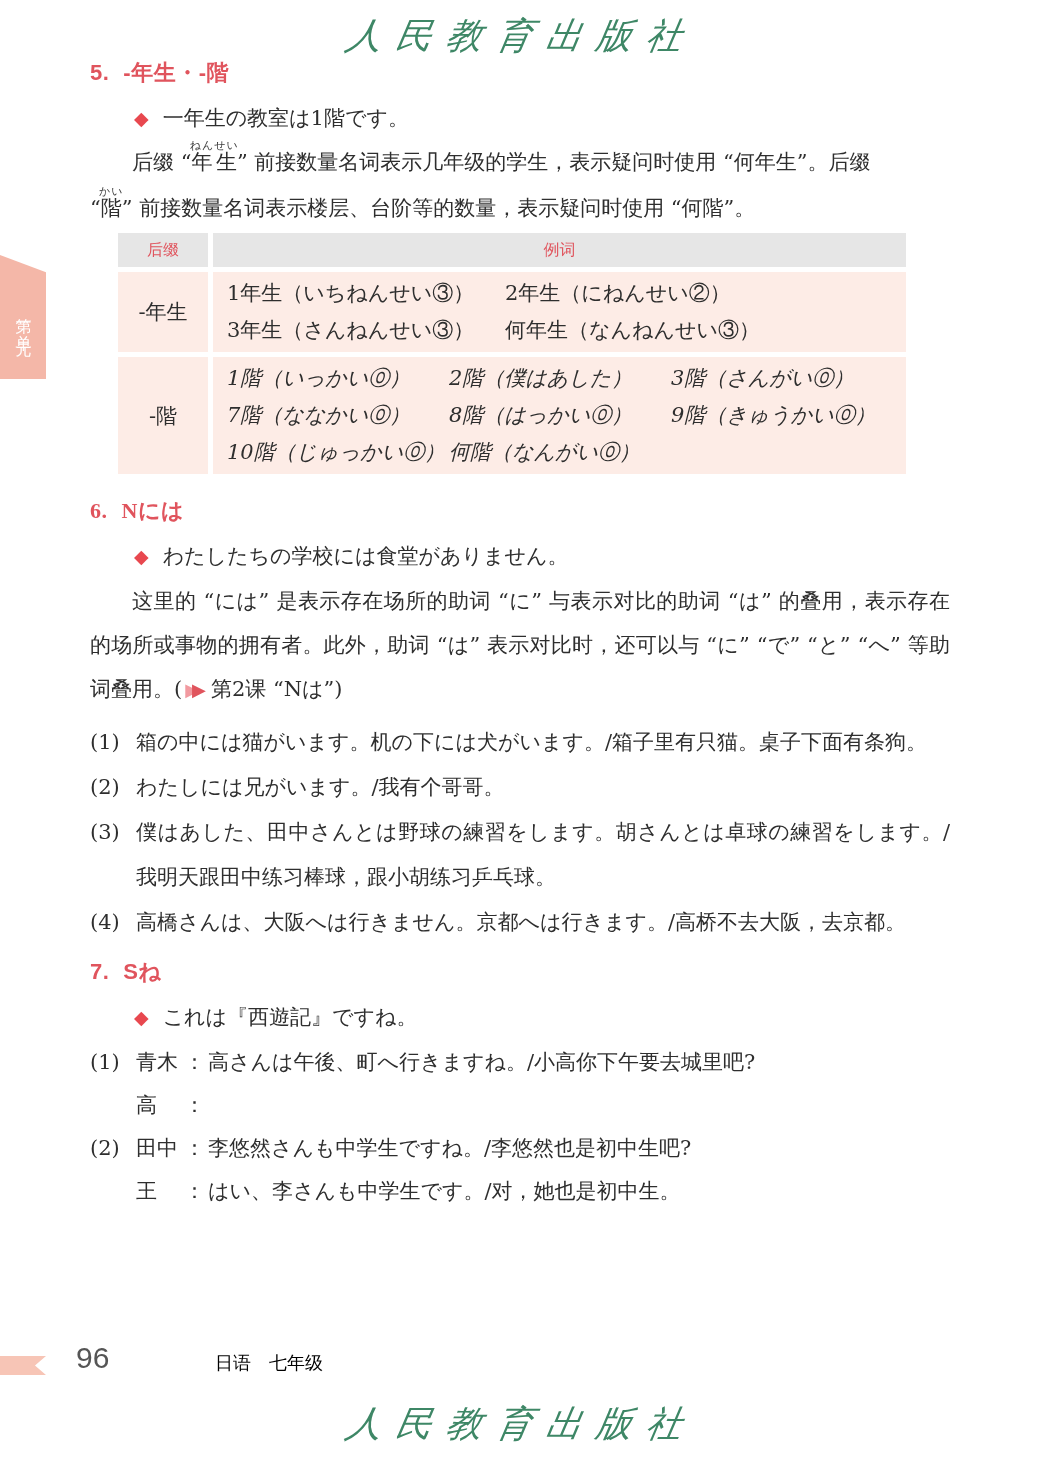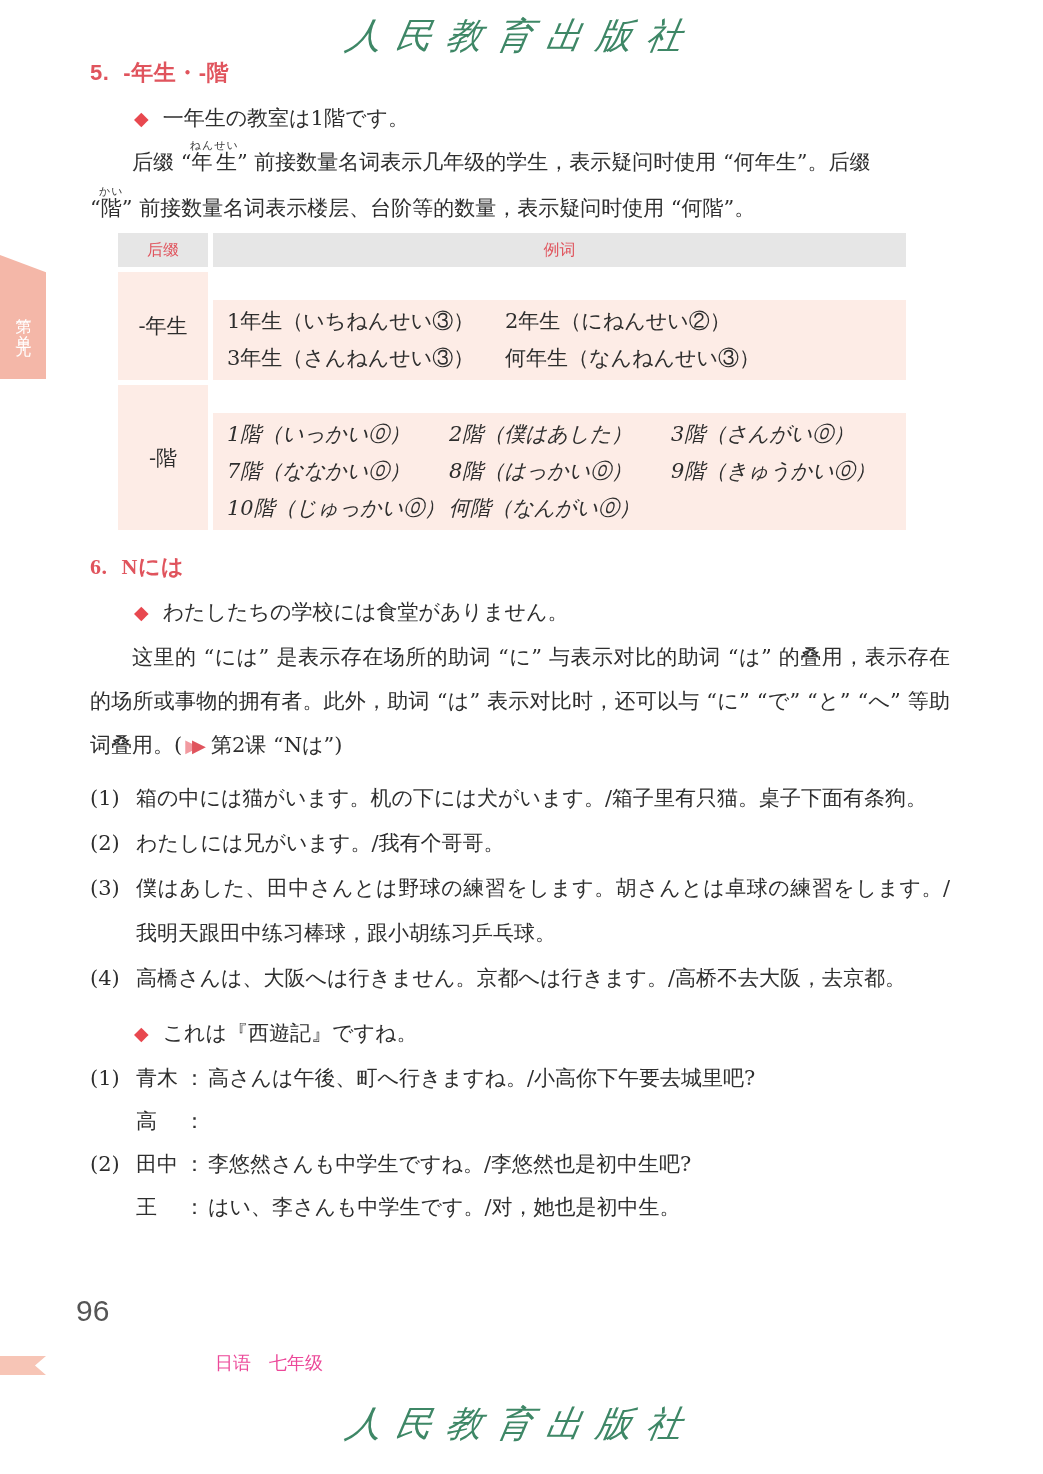--- a/index.html
+++ b/index.html
@@ -68,21 +68,21 @@
     display:grid; grid-template-columns:90px 693px; gap:5px;
     font-size:21px;
   }
   .suffix-table .th {
     background:var(--table-header-bg,#e6e6e6); color:var(--accent,#e0545d);
     font-family:"Liberation Sans",sans-serif; font-size:16px;
     text-align:center; height:34px; line-height:34px;
   }
   .suffix-table .cell { background:var(--table-cell-bg,#fdece6); }
   .suffix-cell { display:flex; align-items:center; justify-content:center; }
-  .example-cell { padding:3px 12px 3px 14px;margin-top:28px; }
+  .example-cell { padding:3px 12px 3px 14px; }
   .cell-line { line-height:37px; white-space:nowrap; }
   .cell-line span { display:inline-block; }
   .cell-line.row-0 span { width:278px; }
   .cell-line.row-1 span { width:222px;font-style:italic; }
 
   
   .examples { margin-top:8px; font-size:21px; }
   .example { display:flex; line-height:45px; }
   .example .num { flex:0 0 46px; }
   .example .txt { flex:1; text-align:justify; }
@@ -96,24 +96,24 @@
   .dialogue .colon { flex:0 0 24px; }
   .dialogue .txt { flex:1; }
 
   
   .footer-ribbon {
     position:absolute; left:0; top:1356px; width:46px; height:19px;
     background:var(--ribbon-pink,#f7c5b6);
     clip-path:polygon(0 0,100% 0,76% 50%,100% 100%,0 100%);
   }
   .page-num {
-    position:absolute; left:76px; top:1294px; font-size:30px; color:#555;
+    position:absolute; left:76px; top:1341px; font-size:30px; color:#555;
     font-family:"Liberation Sans",sans-serif;
   }
-  .footer-label { position:absolute; left:215px; top:1351px; font-size:18px; color:#ec4899; }
+  .footer-label { position:absolute; left:215px; top:1351px; font-size:18px; color:#000000; }
 </style>
 </head>
 <body>
 
 <div class="logo logo-top">人民教育出版社</div>
 
 <div class="unit-tab">
   <span>第一单元</span>
 </div>
 
@@ -172,20 +172,23 @@
           <div class="txt">僕はあした、田中さんとは野球の練習をします。胡さんとは卓球の練習をします。/我明天跟田中练习棒球，跟小胡练习乒乓球。</div>
         </div>
         <div class="example">
           <span class="num">(4)</span>
           <div class="txt">高橋さんは、大阪へは行きません。京都へは行きます。/高桥不去大阪，去京都。</div>
         </div>
       </div>
   </section>
 
   <section id="sec7">
+    <h2 class="sec-head">
+      <span class="num">7.</span><span>Sね</span>
+    </h2>
     <div class="key">
       <span class="diamond">◆</span><span>これは『西遊記』ですね。</span>
     </div>
     <div class="dialogues" id="sec7-dialogues">
         <div class="dialogue">
           <span class="num">(1)</span>
           <span class="speaker">青木</span>
           <span class="colon">：</span>
           <div class="txt">高さんは午後、町へ行きますね。/小高你下午要去城里吧?</div>
         </div>

